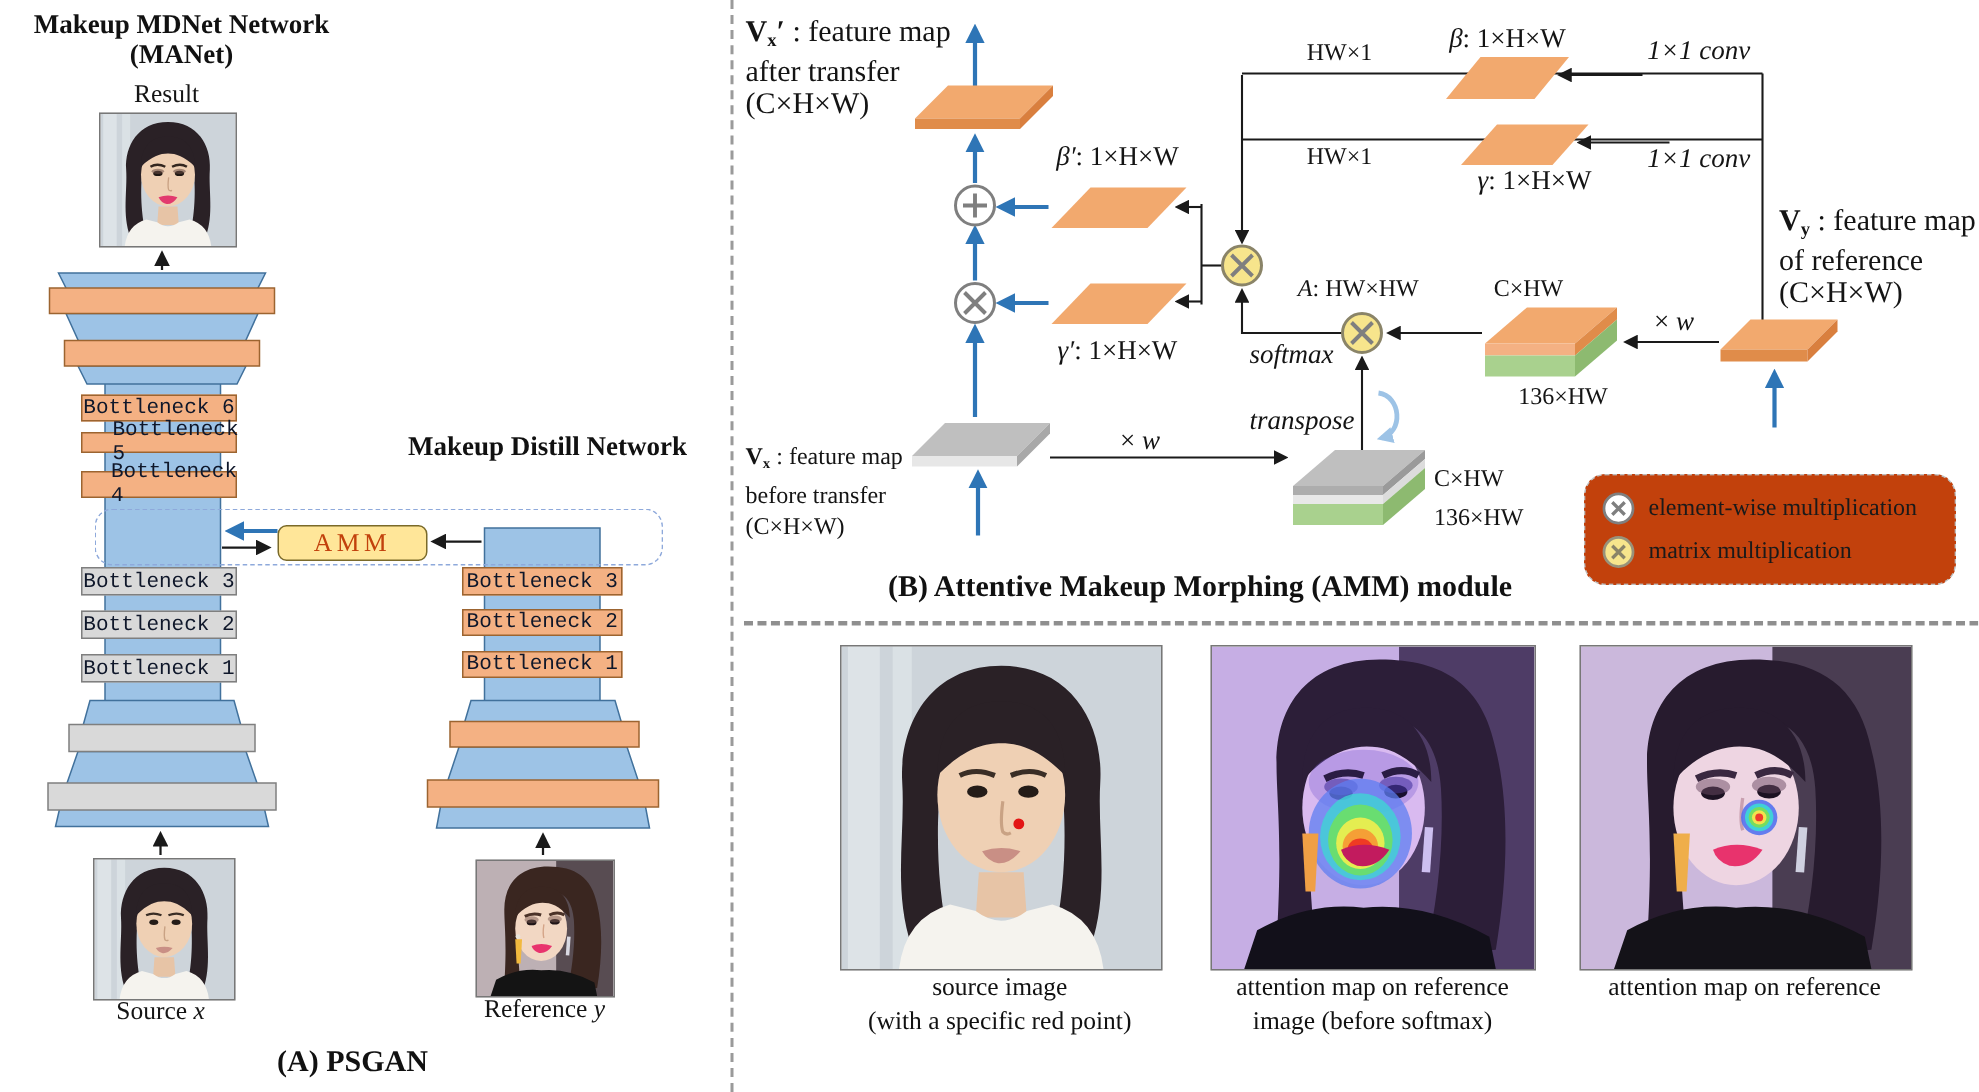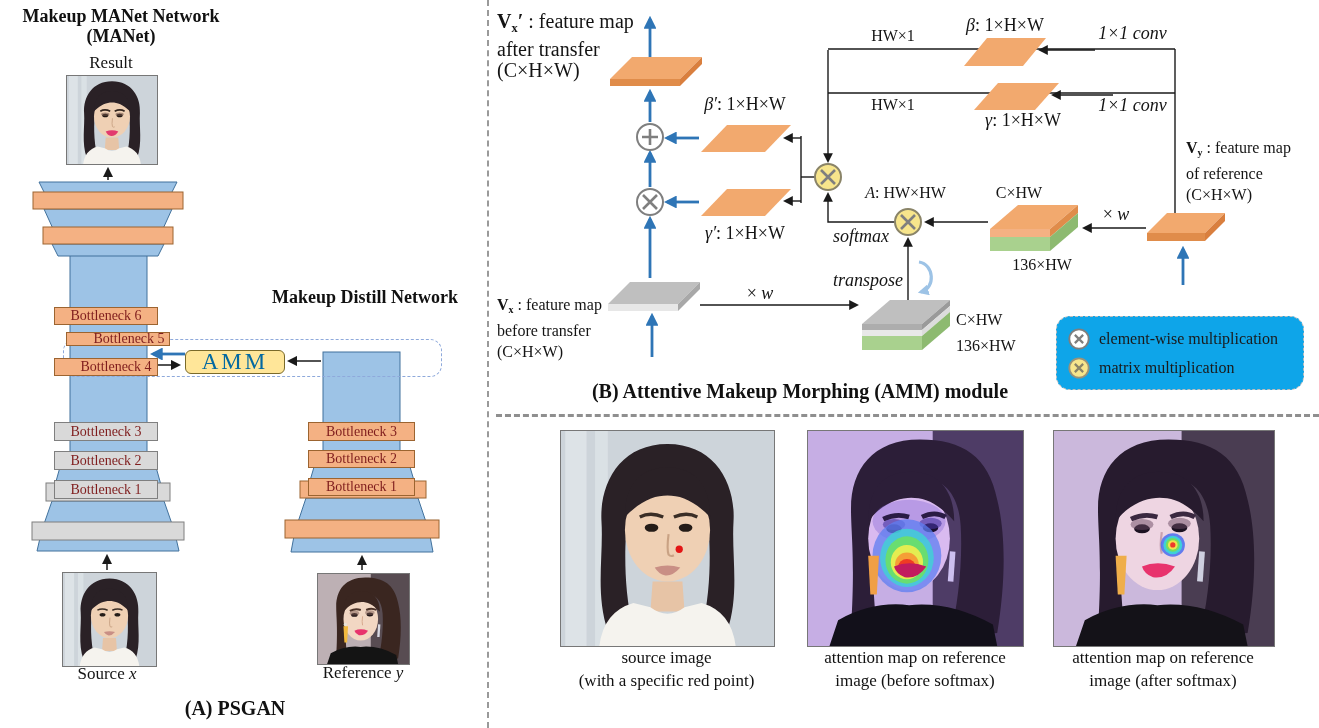--- a/index.html
+++ b/index.html
@@ -6,33 +6,33 @@
   #canvas{position:relative;width:1319px;height:728px;background:#fff;overflow:hidden;
           font-family:"Liberation Serif",serif;color:#1a1a1a;}
   .abs{position:absolute;}
   .lbl{position:absolute;font-family:"Liberation Serif",serif;color:#141414;
        font-size:18px;line-height:20px;white-space:nowrap;}
   .ctr{text-align:center;}
   .it{font-style:italic;}
   .bd{font-weight:bold;}
   .sub{font-size:0.62em;vertical-align:-0.32em;}
   .title{position:absolute;font-family:"Liberation Serif",serif;font-weight:bold;color:#111;text-align:center;}
-  .bar{position:absolute;font-family:Liberation Serif, serif;font-size:14px;color:#7f1d1d;
-       display:flex;align-items:center;justify-content:center;box-sizing:border-box;border:1px solid;margin-top:44px;}
+  .bar{position:absolute;font-family:Liberation Mono, monospace;font-size:14px;color:#0f172a;
+       display:flex;align-items:center;justify-content:center;box-sizing:border-box;border:1px solid;}
   .bar.orange{background:#F4B183;border-color:#9c6430;}
   .bar.gray{background:#D9D9D9;border-color:#7f7f7f;}
   .fig{position:absolute;border:1px solid #777;overflow:hidden;background:#ddd;}
   .figcap{position:absolute;font-family:Liberation Serif, serif;font-size:17px;line-height:23px;
           text-align:center;color:#111;}
   .sep-v{position:absolute;border-left:2.5px dashed #9a9a9a;}
   .sep-h{position:absolute;border-top:3px dashed #8f8f8f;}
   .amm-box{position:absolute;background:#FFE699;border:1.5px solid #7a6a2a;border-radius:6px;
-           display:flex;align-items:center;justify-content:center;font-size:23px;letter-spacing:3px;color:#0369a1;}
+           display:flex;align-items:center;justify-content:center;font-size:17px;letter-spacing:3px;color:#c2410c;}
   .amm-region{position:absolute;border:1.6px dashed #8EA9DB;border-radius:12px;}
-  .legend{position:absolute;border:1.6px dashed #bdbdbd;border-radius:14px;background:#0ea5e9;
+  .legend{position:absolute;border:1.6px dashed #bdbdbd;border-radius:14px;background:#c2410c;
           display:flex;flex-direction:column;justify-content:center;gap:5px;padding:6px 10px;box-sizing:border-box;}
   .legend .row{display:flex;align-items:center;gap:8px;font-size:16px;}
   svg{display:block;}
 </style>
 </head>
 <body>
 
 <div id="canvas">
 
   <svg class="abs" style="left:0;top:0;" width="495" height="728" viewBox="0 0 495 728">
@@ -74,33 +74,33 @@
     <path d="M362,570 L362,557" stroke="#1a1a1a" stroke-width="1.5" marker-end="url(#mk)"></path>
 
     <path d="M185,354 L153,354" stroke="#2E75B6" stroke-width="2.8" marker-end="url(#mb)"></path>
     <path d="M148,365 L179,365" stroke="#1a1a1a" stroke-width="1.5" marker-end="url(#mk)"></path>
     <path d="M321,361 L289,361" stroke="#1a1a1a" stroke-width="1.5" marker-end="url(#mk)"></path>
   </svg>
 
   <div class="amm-region" style="left:63px;top:339px;width:377px;height:36px;"></div>
 
   <div class="bar orange" style="left:54px;top:263px;width:104px;height:18px;">Bottleneck 6</div>
-  <div class="bar orange" style="left:66px;top:288px;width:104px;height:14px;padding-left:22px;">Bottleneck 5</div>
+  <div class="bar orange" style="left:54px;top:288px;width:104px;height:14px;padding-left:22px;">Bottleneck 5</div>
   <div class="bar orange" style="left:54px;top:314px;width:104px;height:18px;padding-left:20px;">Bottleneck 4</div>
   <div class="bar gray" style="left:54px;top:378px;width:104px;height:19px;">Bottleneck 3</div>
   <div class="bar gray" style="left:54px;top:407px;width:104px;height:19px;">Bottleneck 2</div>
   <div class="bar gray" style="left:54px;top:436px;width:104px;height:19px;">Bottleneck 1</div>
   <div class="bar orange" style="left:308px;top:378px;width:107px;height:19px;">Bottleneck 3</div>
   <div class="bar orange" style="left:308px;top:406px;width:107px;height:18px;">Bottleneck 2</div>
   <div class="bar orange" style="left:308px;top:434px;width:107px;height:18px;">Bottleneck 1</div>
 
   <div class="amm-box" style="left:185px;top:350px;width:98px;height:22px;">AMM</div>
 
   <div class="title" style="left:1px;top:6px;width:240px;font-size:18px;line-height:20px;">
-    <div>Makeup MANet Network</div>
+    <div>Makeup MDNet Network</div>
     <div>(MANet)</div>
   </div>
   <div class="lbl ctr" style="left:61px;top:53px;width:100px;font-size:17px;">Result</div>
   <div class="title" style="left:255px;top:287px;width:220px;font-size:18px;line-height:20px;">
     <div>Makeup Distill Network</div>
   </div>
   <div class="lbl ctr" style="left:47px;top:664px;width:120px;font-size:17px;">
     <span>Source </span><span class="it">x</span>
   </div>
   <div class="lbl ctr" style="left:303px;top:663px;width:120px;font-size:17px;">
@@ -267,21 +267,21 @@
   <div class="lbl ctr" style="left:858px;top:26px;width:70px;font-size:16px;">HW×1</div>
   <div class="lbl ctr" style="left:950px;top:15px;width:110px;">
     <span class="it">β</span><span>: 1×H×W</span>
   </div>
   <div class="lbl ctr it" style="left:1090px;top:23px;width:85px;">1×1 conv</div>
   <div class="lbl ctr it" style="left:1090px;top:95px;width:85px;">1×1 conv</div>
   <div class="lbl ctr" style="left:968px;top:110px;width:110px;">
     <span class="it">γ</span><span>: 1×H×W</span>
   </div>
   <div class="lbl ctr" style="left:858px;top:95px;width:70px;font-size:16px;">HW×1</div>
-  <div class="lbl" style="left:1186px;top:137px;font-size:16px;line-height:21px;">
+  <div class="lbl" style="left:1186px;top:137px;font-size:20px;line-height:21px;">
     <div><span class="bd">V</span><span class="bd sub">y</span><span> : feature map</span></div>
     <div>of reference</div>
     <div>(C×H×W)</div>
   </div>
   <div class="lbl ctr" style="left:695px;top:223px;width:100px;">
     <span class="it">γ′</span><span>: 1×H×W</span>
   </div>
   <div class="lbl ctr" style="left:853px;top:183px;width:105px;font-size:16px;">
     <span class="it">A</span><span>: HW×HW</span>
   </div>
@@ -401,16 +401,15 @@
   <div class="figcap" style="left:551px;top:646px;width:231px;">
     <div>source image</div>
     <div>(with a specific red point)</div>
   </div>
   <div class="figcap" style="left:800px;top:646px;width:230px;">
     <div>attention map on reference</div>
     <div>image (before softmax)</div>
   </div>
   <div class="figcap" style="left:1048px;top:646px;width:230px;">
     <div>attention map on reference</div>
-    <div>image (after softmax)</div>
   </div>
 
 </div>
 
 </body></html>

